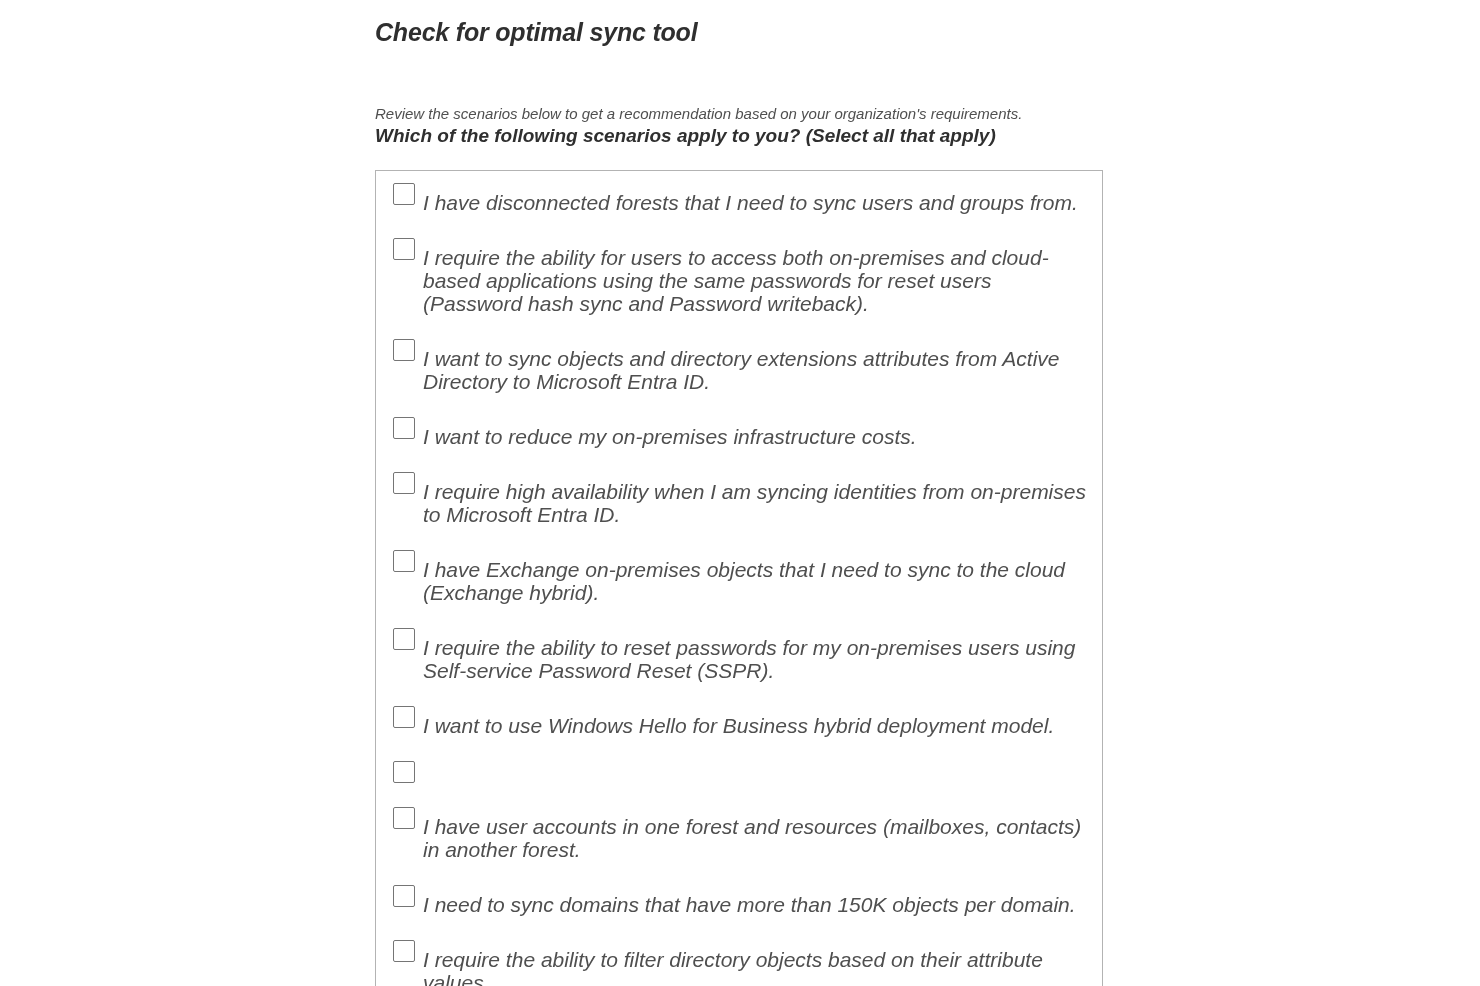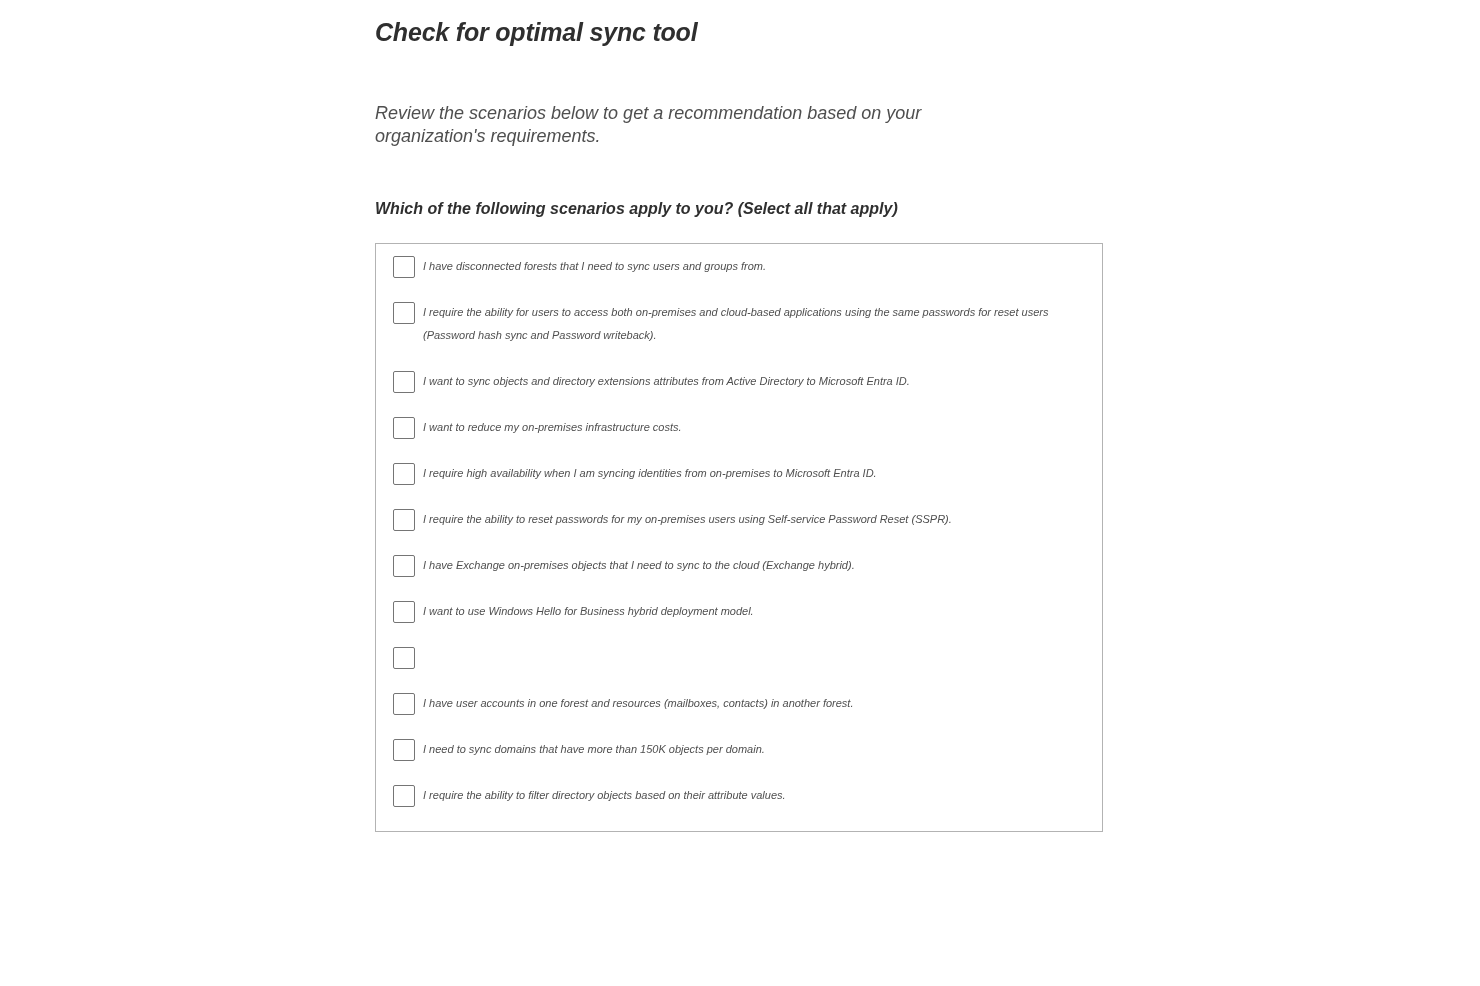--- a/index.html
+++ b/index.html
@@ -21,27 +21,26 @@
   .page-title {
     font-size: 25px;
     line-height: 32px;
     font-weight: 700;
     color: var(--heading, #2f2f2f);
     letter-spacing: -0.2px;
   }
   .intro {
     margin-top: 54px;
     max-width: 660px;
-    font-size: 18px;
+    font-size: 15px;
     line-height: 23px;
     color: var(--text, #4f4f4f);
   }
   .question {
-    margin-top: 50px;
-    font-size: 16px;
+    font-size: 19px;
     line-height: 21px;
     font-weight: 700;
     color: var(--heading, #3a3a3a);
   }
   .options-box {
     margin-top: 24px;
     width: 728px;
     border: 1px solid var(--box-border, #b3b3b3);
     background: #ffffff;
     padding: 11px 14px 24px 17px;
@@ -58,24 +57,25 @@
     flex: 0 0 auto;
     width: 22px;
     height: 22px;
     margin-top: 1px;
     margin-right: 8px;
     border: 1px solid var(--checkbox-border, #757575);
     border-radius: 2px;
     background: #ffffff;
   }
   .option-label {
-    font-size: 11px;
+    font-size: 21px;
     line-height: 23px;
     color: var(--text, #4f4f4f);
     max-width: 663px;
+    margin-top: 9px;
   }
 </style>
 </head>
 <body>
 
 <div class="content">
   <h1 class="page-title">Check for optimal sync tool</h1>
 
   <p class="intro">Review the scenarios below to get a recommendation based on your organization's requirements.</p>
 
@@ -97,25 +97,25 @@
       <div class="option-row">
     <span class="checkbox" role="checkbox" aria-checked="false"></span>
     <span class="option-label">I want to reduce my on-premises infrastructure costs.</span>
   </div>
       <div class="option-row">
     <span class="checkbox" role="checkbox" aria-checked="false"></span>
     <span class="option-label">I require high availability when I am syncing identities from on-premises to Microsoft Entra ID.</span>
   </div>
       <div class="option-row">
     <span class="checkbox" role="checkbox" aria-checked="false"></span>
-    <span class="option-label">I require the ability to reset passwords for my on-premises users using Self-service Password Reset (SSPR).</span>
+    <span class="option-label">I have Exchange on-premises objects that I need to sync to the cloud (Exchange hybrid).</span>
   </div>
       <div class="option-row">
     <span class="checkbox" role="checkbox" aria-checked="false"></span>
-    <span class="option-label">I have Exchange on-premises objects that I need to sync to the cloud (Exchange hybrid).</span>
+    <span class="option-label">I require the ability to reset passwords for my on-premises users using Self-service Password Reset (SSPR).</span>
   </div>
       <div class="option-row">
     <span class="checkbox" role="checkbox" aria-checked="false"></span>
     <span class="option-label">I want to use Windows Hello for Business hybrid deployment model.</span>
   </div>
       <div class="option-row">
     <span class="checkbox" role="checkbox" aria-checked="false"></span>
   </div>
       <div class="option-row">
     <span class="checkbox" role="checkbox" aria-checked="false"></span>

